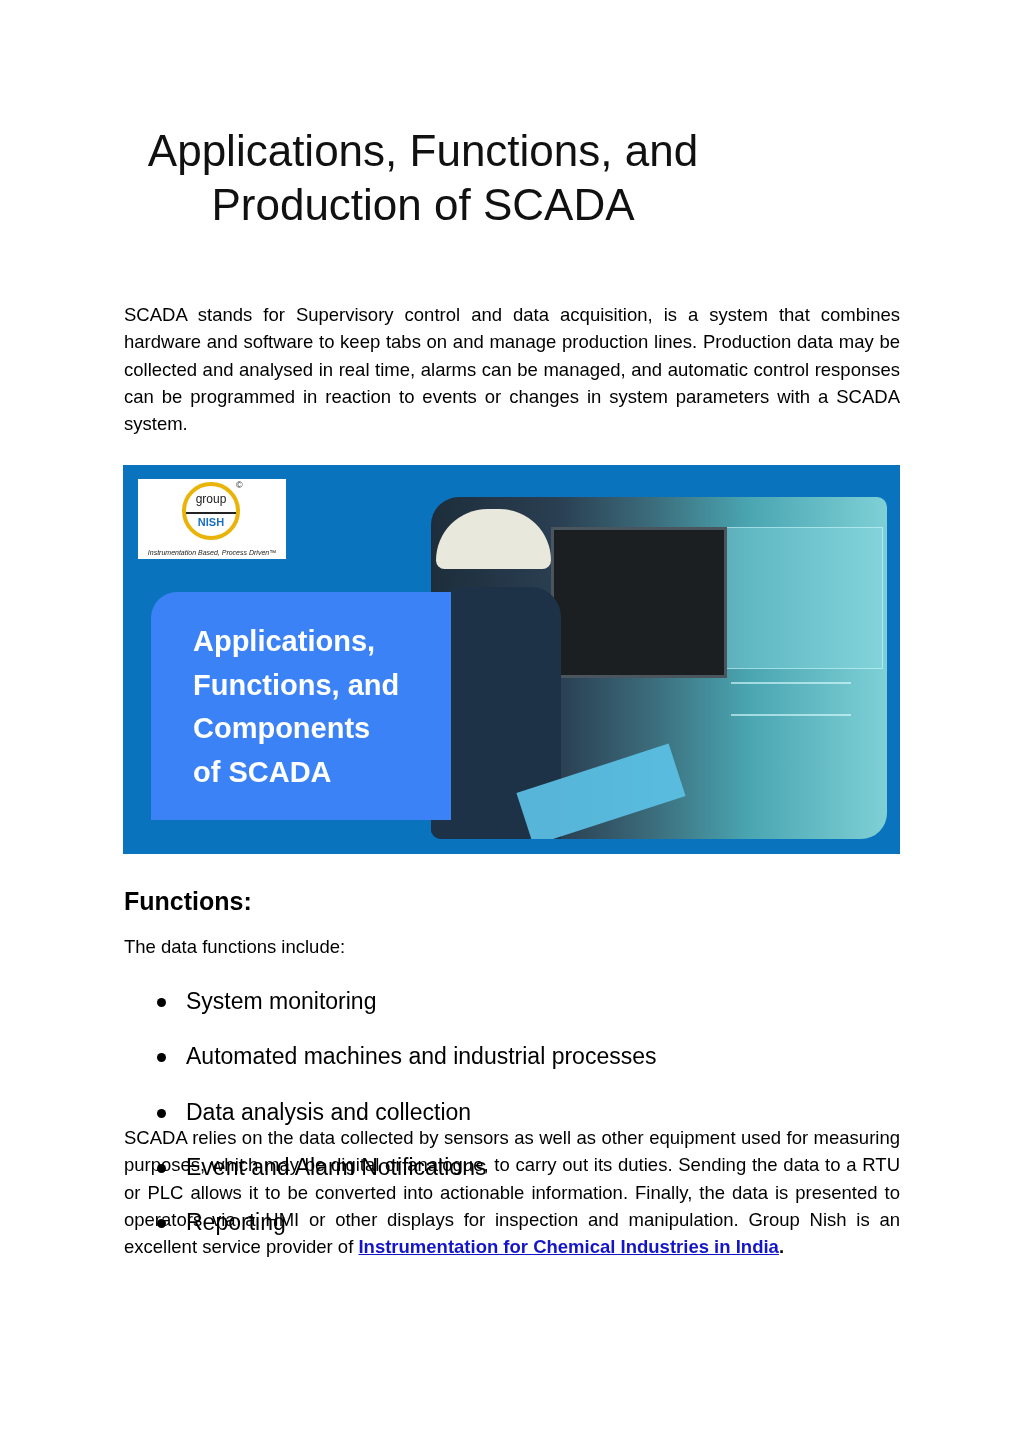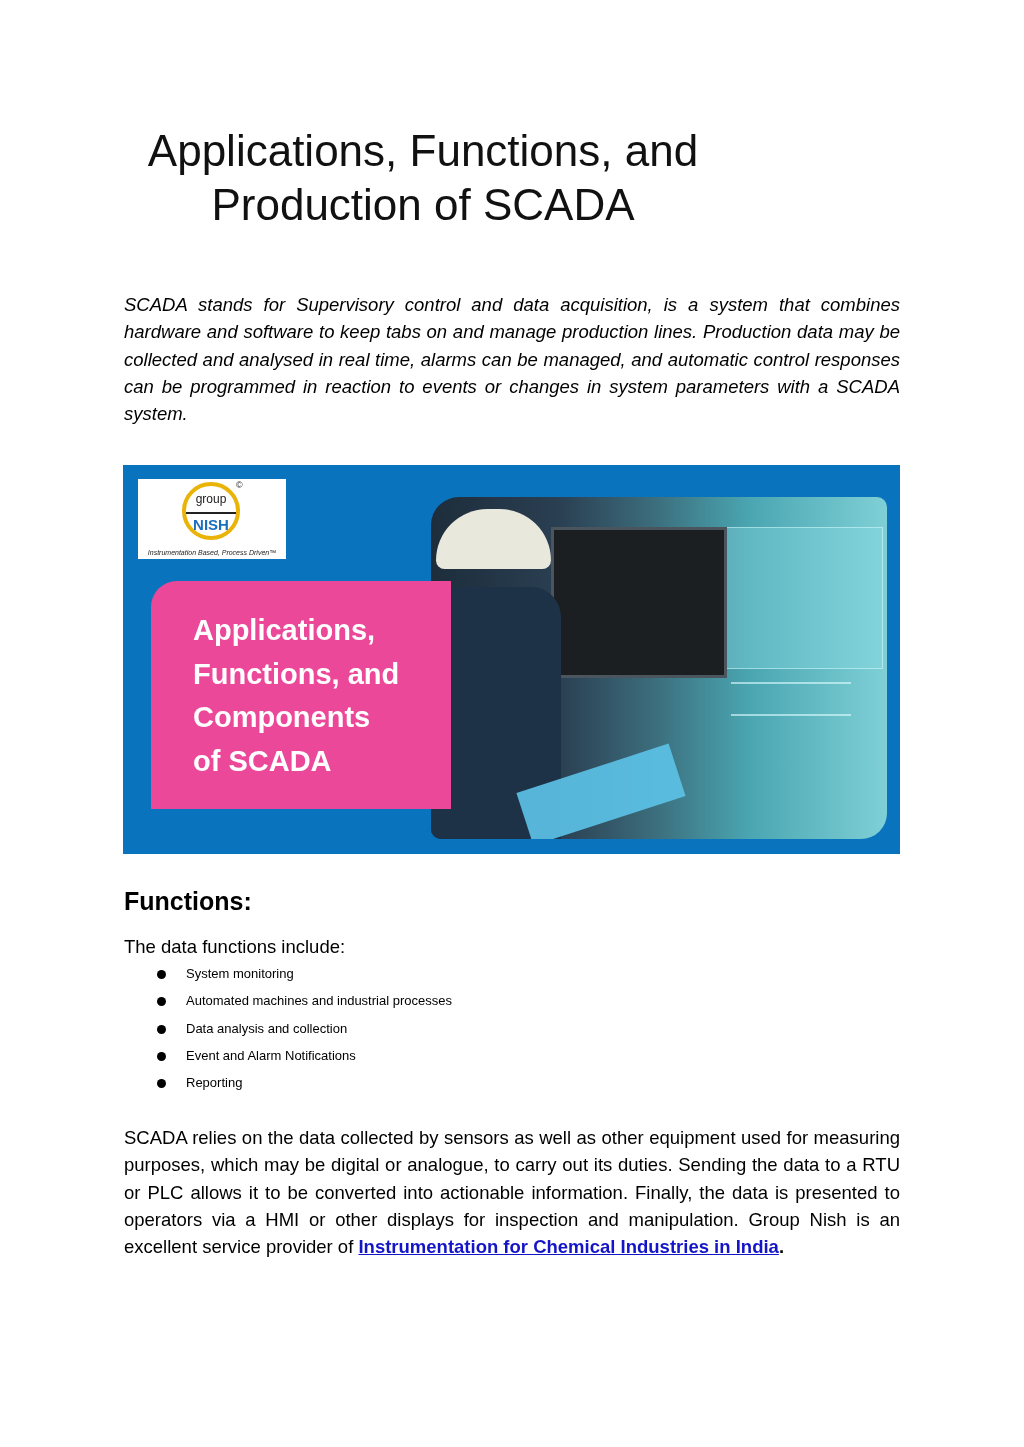--- a/index.html
+++ b/index.html
@@ -1,41 +1,41 @@
 <!DOCTYPE html>
 <html><head>
 <meta charset="utf-8">
 <style>
   html, body { margin:0; padding:0; background:#ffffff; }
   body { width:1024px; height:1447px; position:relative; overflow:hidden; font-family:"Liberation Sans", sans-serif; color:#000; }
   .title { position:absolute; left:0; width:846px; top:124px; text-align:center; font-size:44px; line-height:54px; font-weight:normal; color:#111; margin:0; }
   .para { position:absolute; left:124px; width:776px; font-size:18.5px; line-height:27.3px; text-align:justify; margin:0; }
-  .p1 { top:291px;font-style:italic; }
+  .p1 { top:301px; }
   .banner { position:absolute; left:123px; top:465px; width:777px; height:389px; background:#0a73bd; overflow:hidden; }
   .logo { position:absolute; left:15px; top:14px; width:148px; height:80px; background:#fff; }
   .logo .circle { position:absolute; left:44px; top:3px; width:58px; height:58px; border:4px solid #eab308; border-radius:50%; box-sizing:border-box; }
   .logo .circle .line { position:absolute; left:0; right:0; top:26px; height:2px; background:#222; }
   .logo .g { position:absolute; left:0; right:0; top:6px; text-align:center; font-size:12px; color:#222; }
-  .logo .n { position:absolute; left:0; right:0; top:30px; text-align:center; font-size:15px; font-weight:bold; color:#1a6fbf; }
+  .logo .n { position:absolute; left:0; right:0; top:30px; text-align:center; font-size:11px; font-weight:bold; color:#1a6fbf; }
   .logo .c { position:absolute; left:98px; top:1px; font-size:9px; color:#222; }
   .logo .tag { position:absolute; left:0; right:0; bottom:3px; text-align:center; font-size:7px; font-style:italic; color:#222; }
-  .darkbox { position:absolute; left:28px; top:116px; width:300px; height:228px; background:#ec4899; border-radius:26px 0 0 0; }
+  .darkbox { position:absolute; left:28px; top:127px; width:300px; height:228px; background:#3b82f6; border-radius:26px 0 0 0; }
   .darkbox .btxt { position:absolute; left:42px; top:28px; color:#fff; font-weight:bold; font-size:29px; line-height:43.5px; white-space:pre-line; }
   .photo { position:absolute; left:308px; top:32px; width:456px; height:342px; border-radius:28px 10px 26px 10px; overflow:hidden;
     background: linear-gradient(90deg, #1d2d3b 0%, #2a3f52 28%, #3b6b7a 48%, #4aa6b2 70%, #7fd0d6 100%); }
   .photo .helmet { position:absolute; left:5px; top:12px; width:115px; height:60px; background:#e8e8dc; border-radius:60px 60px 10px 10px; }
   .photo .panel { position:absolute; left:120px; top:30px; width:170px; height:145px; background:#1b1f22; border:3px solid #4a555e; }
   .photo .screen { position:absolute; left:260px; top:30px; width:190px; height:140px; background:rgba(140,220,230,0.35); border:1px solid rgba(220,255,255,0.5); }
   .photo .wave { position:absolute; left:300px; top:185px; width:120px; height:30px; border-top:2px solid #e0ffff; border-bottom:2px solid #e0ffff; opacity:.6; }
   .photo .body { position:absolute; left:0; top:90px; width:130px; height:260px; background:#1e3247; border-radius:30px 30px 0 0; }
   .photo .tablet { position:absolute; left:90px; top:270px; width:160px; height:55px; background:#5cc3e8; transform:rotate(-18deg); opacity:.9; }
   .h2 { position:absolute; left:124px; top:887px; font-size:25px; font-weight:bold; margin:0; }
   .intro { position:absolute; left:124px; top:933px; font-size:18.5px; line-height:27.3px; margin:0; }
   .list { position:absolute; left:124px; top:960px; margin:0; padding:0; list-style:none; }
-  .list li { position:relative; padding-left:62px; font-size:13px; line-height:27.3px; }
+  .list li { position:relative; padding-left:62px; font-size:23px; line-height:27.3px;margin-top:28px; }
   .list li .dot { position:absolute; left:33px; top:10px; width:9px; height:9px; background:#000; border-radius:50%; }
   .p2 { top:1124px; }
   .link { color:#1515c8; font-weight:bold; text-decoration:underline;margin-top:39px; }
   .bold { font-weight:bold; }
 </style>
 </head>
 <body>
 
 <h1 class="title">
   <span>Applications, Functions, and</span><br>

